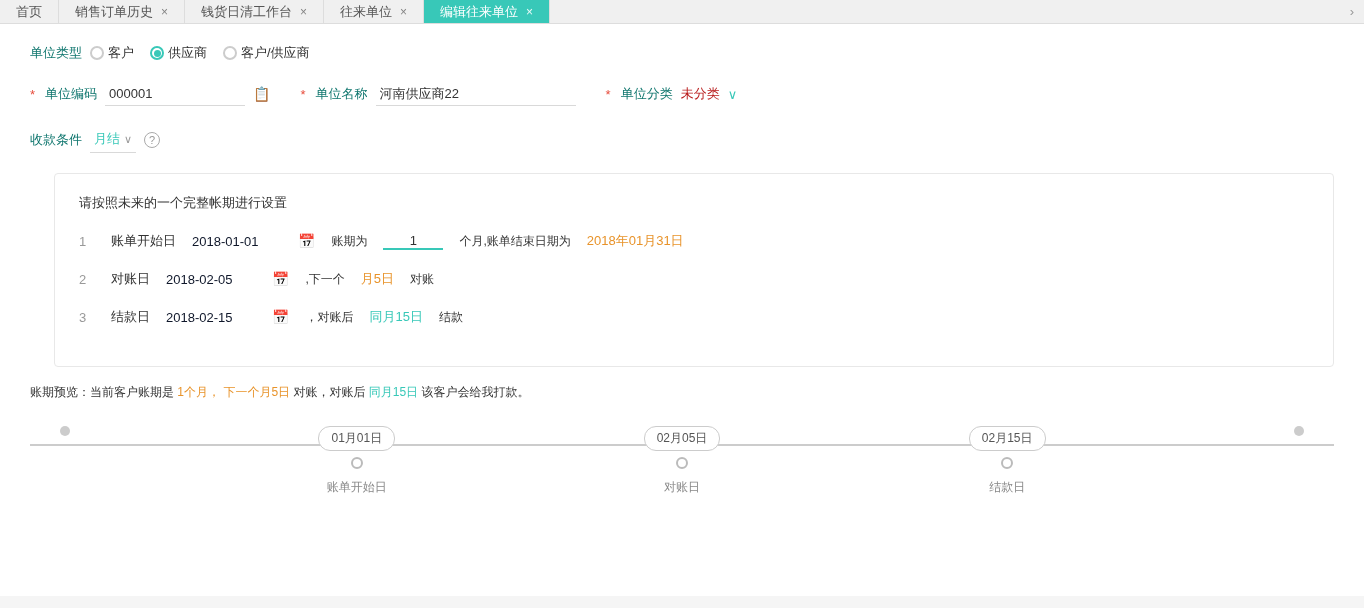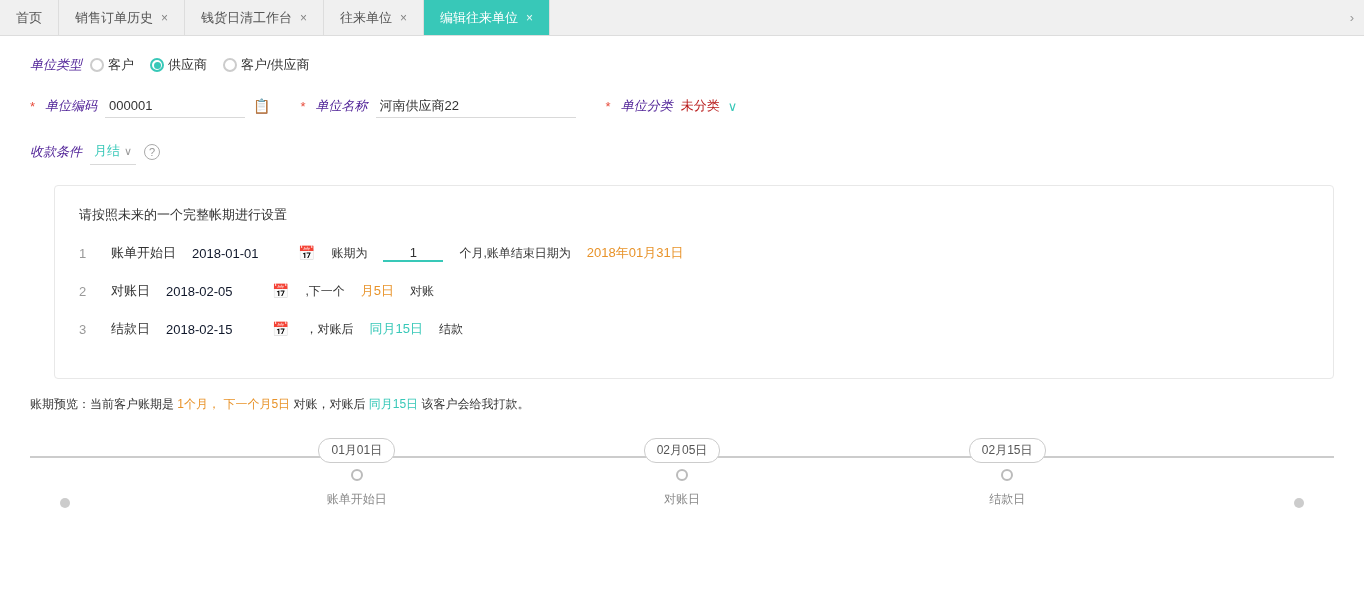--- a/index.html
+++ b/index.html
@@ -4,21 +4,21 @@
   <style>
     * { box-sizing: border-box; margin: 0; padding: 0; }
     body { font-family: "Microsoft YaHei", "PingFang SC", sans-serif; font-size: 13px; background: #f5f5f5; color: #333; }
 
     
     .tab-bar {
       display: flex;
       align-items: center;
       background: #f0f0f0;
       border-bottom: 1px solid #ddd;
-      height: 36px;
+      height: 24px;
       padding: 0;
     }
     .tab {
       display: flex;
       align-items: center;
       padding: 0 16px;
       height: 100%;
       cursor: pointer;
       font-size: 13px;
       color: #555;
@@ -61,23 +61,22 @@
       align-items: center;
       margin-bottom: 20px;
       gap: 30px;
     }
     .form-group {
       display: flex;
       align-items: center;
       gap: 8px;
     }
     .form-label {
-      color: #4c1d95;
+      color: #0f766e;
       white-space: nowrap;
-      font-style: italic;
     }
     .required-star { color: #e74c3c; margin-right: 2px; }
 
     
     .radio-group { display: flex; align-items: center; gap: 16px; }
     .radio-item { display: flex; align-items: center; gap: 4px; cursor: pointer; }
     .radio-circle {
       width: 14px; height: 14px; border-radius: 50%;
       border: 2px solid #ccc;
       display: flex; align-items: center; justify-content: center;
@@ -182,21 +181,21 @@
       position: absolute;
       top: 18px;
       left: 0; right: 0;
       height: 2px;
       background: #ccc;
     }
     .timeline-nodes {
       display: flex;
       width: 100%;
       justify-content: space-between;
-      align-items: flex-end;
+      align-items: flex-start;
       position: relative;
       z-index: 1;
     }
     .timeline-node {
       display: flex; flex-direction: column; align-items: center;
       gap: 6px;
     }
     .node-circle {
       width: 12px; height: 12px; border-radius: 50%;
       border: 2px solid #bbb; background: #fff;

